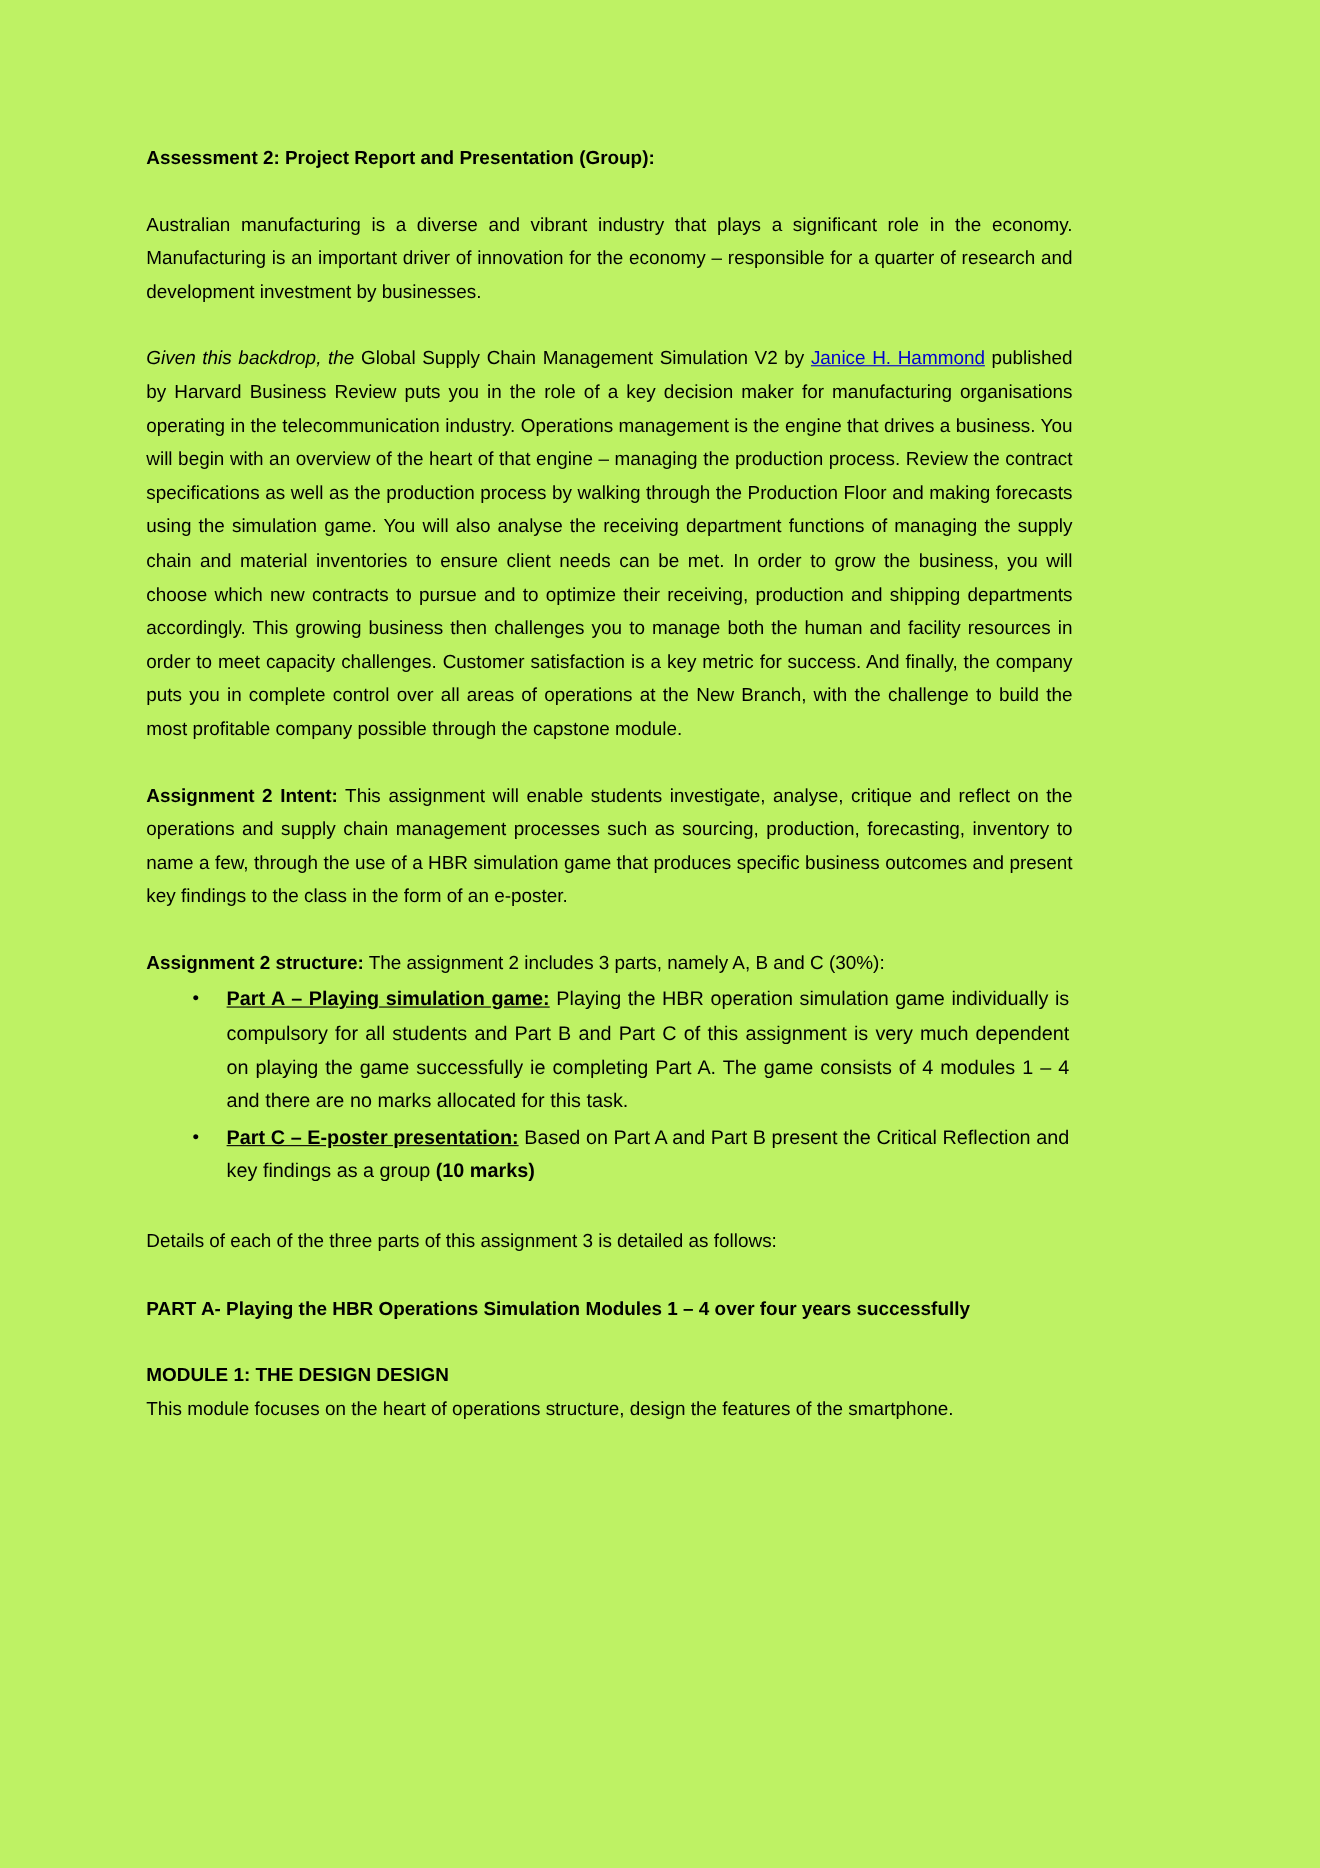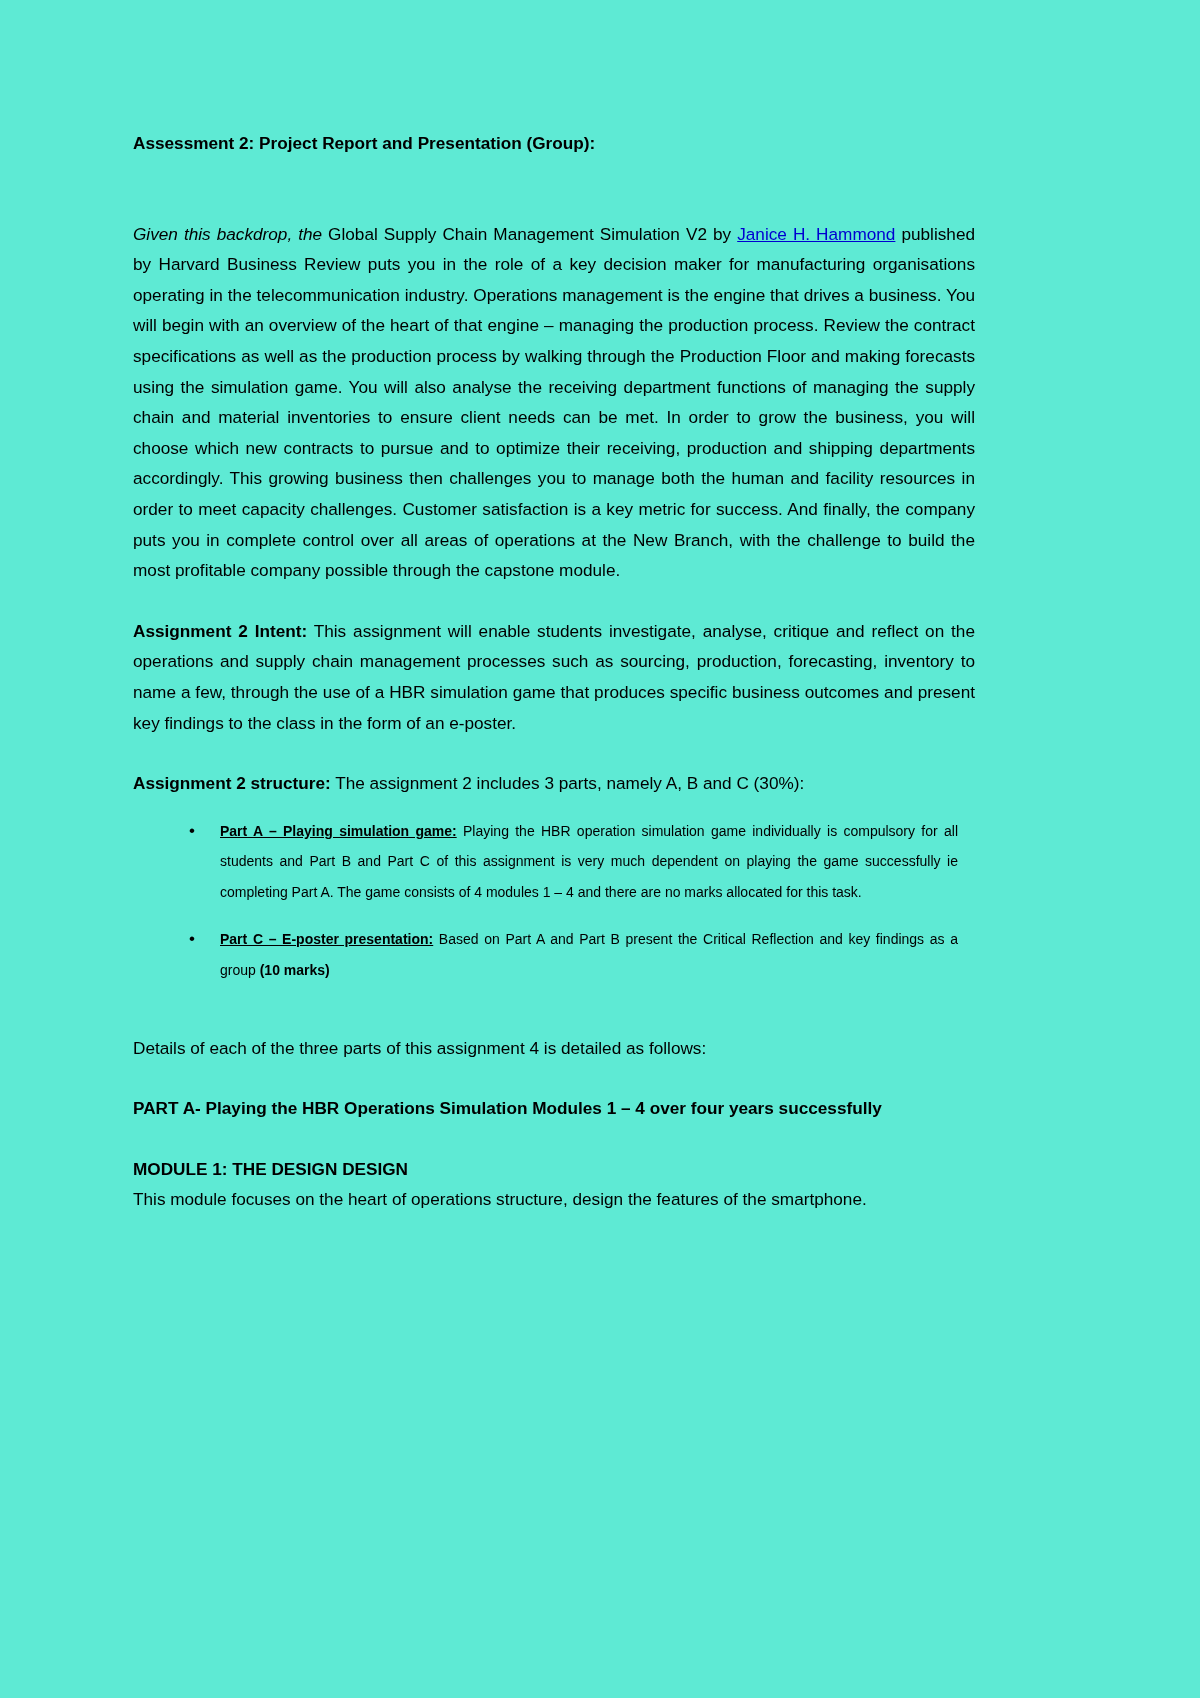--- a/index.html
+++ b/index.html
@@ -9,21 +9,21 @@
     background: #ffffff;
   }
   body {
     font-family: "Liberation Sans", sans-serif;
     color: #000000;
   }
   .page {
     position: relative;
     width: 1200px;
     height: 1698px;
-    background: #5eead4;
+    background: #bef264;
     margin: 0 auto;
     overflow: hidden;
     box-sizing: border-box;
   }
   .content {
     position: absolute;
     left: 133px;
     top: 128px;
     width: 842px;
   }
@@ -52,24 +52,24 @@
     text-decoration: underline;
   }
   ul.bullets {
     list-style: none;
     margin: 0;
     padding: 0;
   }
   ul.bullets > li {
     position: relative;
     padding-left: 70px;
-    font-size: 14px;
+    font-size: 18px;
     line-height: 30.6px;
     text-align: justify;
-    margin: 17px;
+    margin: 3px;
   }
   ul.bullets > li::before {
     content: "\2022";
     position: absolute;
     left: 39px;
     top: 0;
     font-size: 17px;
     line-height: 30.6px;
   }
   .nojustify { text-align: left; }
@@ -77,41 +77,42 @@
 </head>
 <body>
 
 <div class="page">
   <div class="content">
 
     <p class="heading">Assessment 2: Project Report and Presentation (Group):</p>
 
     <div class="spacer-lg"></div>
 
+    <p class="para">Australian manufacturing is a diverse and vibrant industry that plays a significant role in the economy. Manufacturing is an important driver of innovation for the economy – responsible for a quarter of research and development investment by businesses.</p>
 
     <div class="spacer-lg"></div>
 
     <p class="para"><span class="i">Given this backdrop, the</span><span> Global Supply Chain Management Simulation V2 by </span><a class="link" href="#">Janice H. Hammond</a><span> published by Harvard Business Review puts you in the role of a key decision maker for manufacturing organisations operating in the telecommunication industry. Operations management is the engine that drives a business. You will begin with an overview of the heart of that engine – managing the production process. Review the contract specifications as well as the production process by walking through the Production Floor and making forecasts using the simulation game. You will also analyse the receiving department functions of managing the supply chain and material inventories to ensure client needs can be met. In order to grow the business, you will choose which new contracts to pursue and to optimize their receiving, production and shipping departments accordingly. This growing business then challenges you to manage both the human and facility resources in order to meet capacity challenges. Customer satisfaction is a key metric for success. And finally, the company puts you in complete control over all areas of operations at the New Branch, with the challenge to build the most profitable company possible through the capstone module.</span></p>
 
     <div class="spacer-lg"></div>
 
     <p class="para"><span class="b">Assignment 2 Intent:</span><span> This assignment will enable students investigate, analyse, critique and reflect on the operations and supply chain management processes such as sourcing, production, forecasting, inventory to name a few, through the use of a HBR simulation game that produces specific business outcomes and present key findings to the class in the form of an e-poster.</span></p>
 
     <div class="spacer-md"></div>
 
     <p class="para nojustify"><span class="b">Assignment 2 structure:</span><span> The assignment 2 includes 3 parts, namely A, B and C (30%):</span></p>
 
     <ul class="bullets">
       <li><span class="b u">Part A – Playing simulation game:</span><span> Playing the HBR operation simulation game individually is compulsory for all students and Part B and Part C of this assignment is very much dependent on playing the game successfully ie completing Part A. The game consists of 4 modules 1 – 4 and there are no marks allocated for this task.</span><span class="b"></span></li>
       <li><span class="b u">Part C – E-poster presentation:</span><span> Based on Part A and Part B present the Critical Reflection and key findings as a group </span><span class="b">(10 marks)</span></li>
     </ul>
 
     <div class="spacer-md"></div>
 
-    <p class="para nojustify">Details of each of the three parts of this assignment 4 is detailed as follows:</p>
+    <p class="para nojustify">Details of each of the three parts of this assignment 3 is detailed as follows:</p>
 
     <div class="spacer-md"></div>
 
     <p class="heading">PART A- Playing the HBR Operations Simulation Modules 1 – 4 over four years successfully</p>
 
     <div class="spacer-md"></div>
 
     <p class="heading">MODULE 1: THE DESIGN DESIGN</p>
     <p class="para nojustify">This module focuses on the heart of operations structure, design the features of the smartphone.</p>
 

